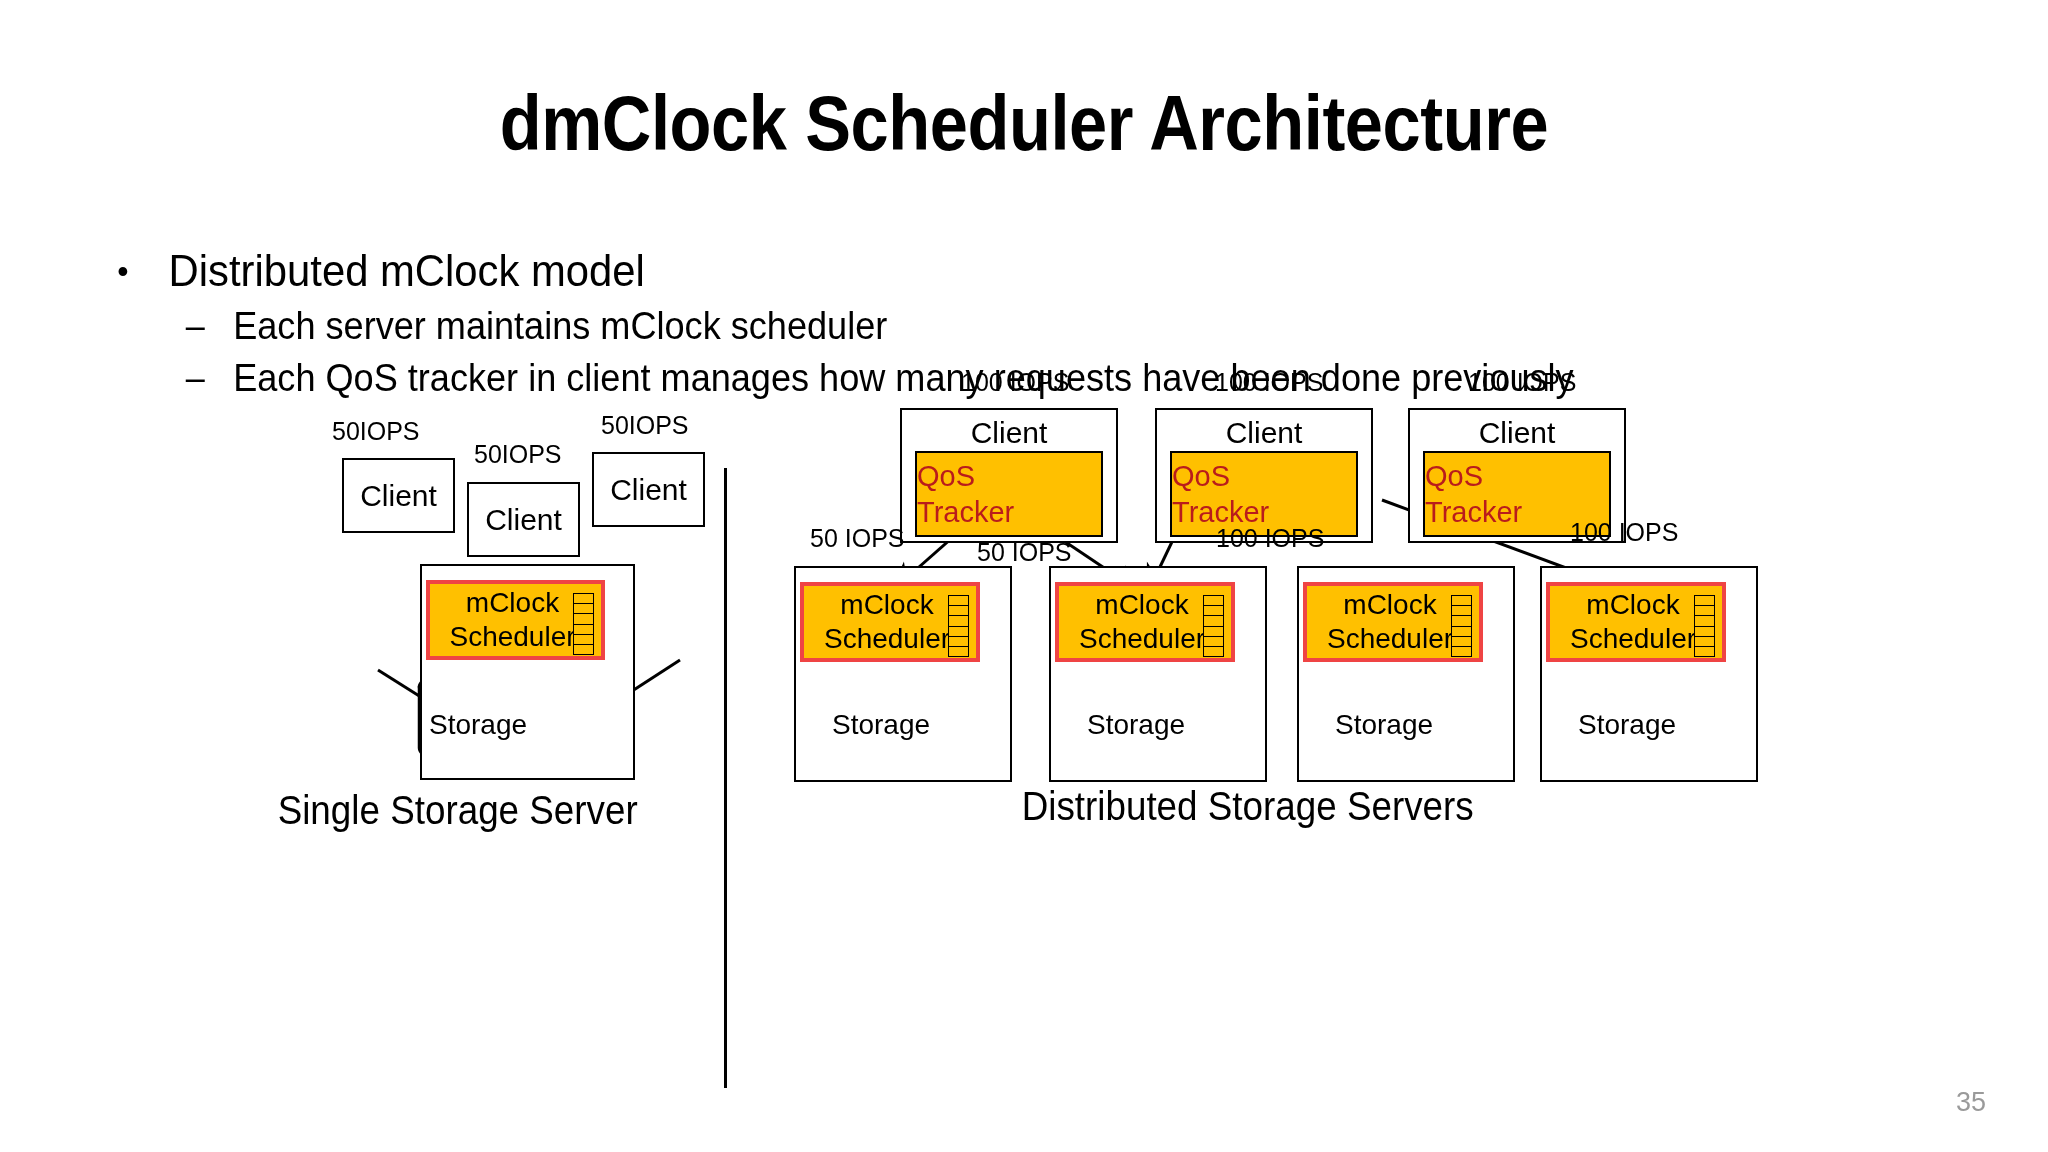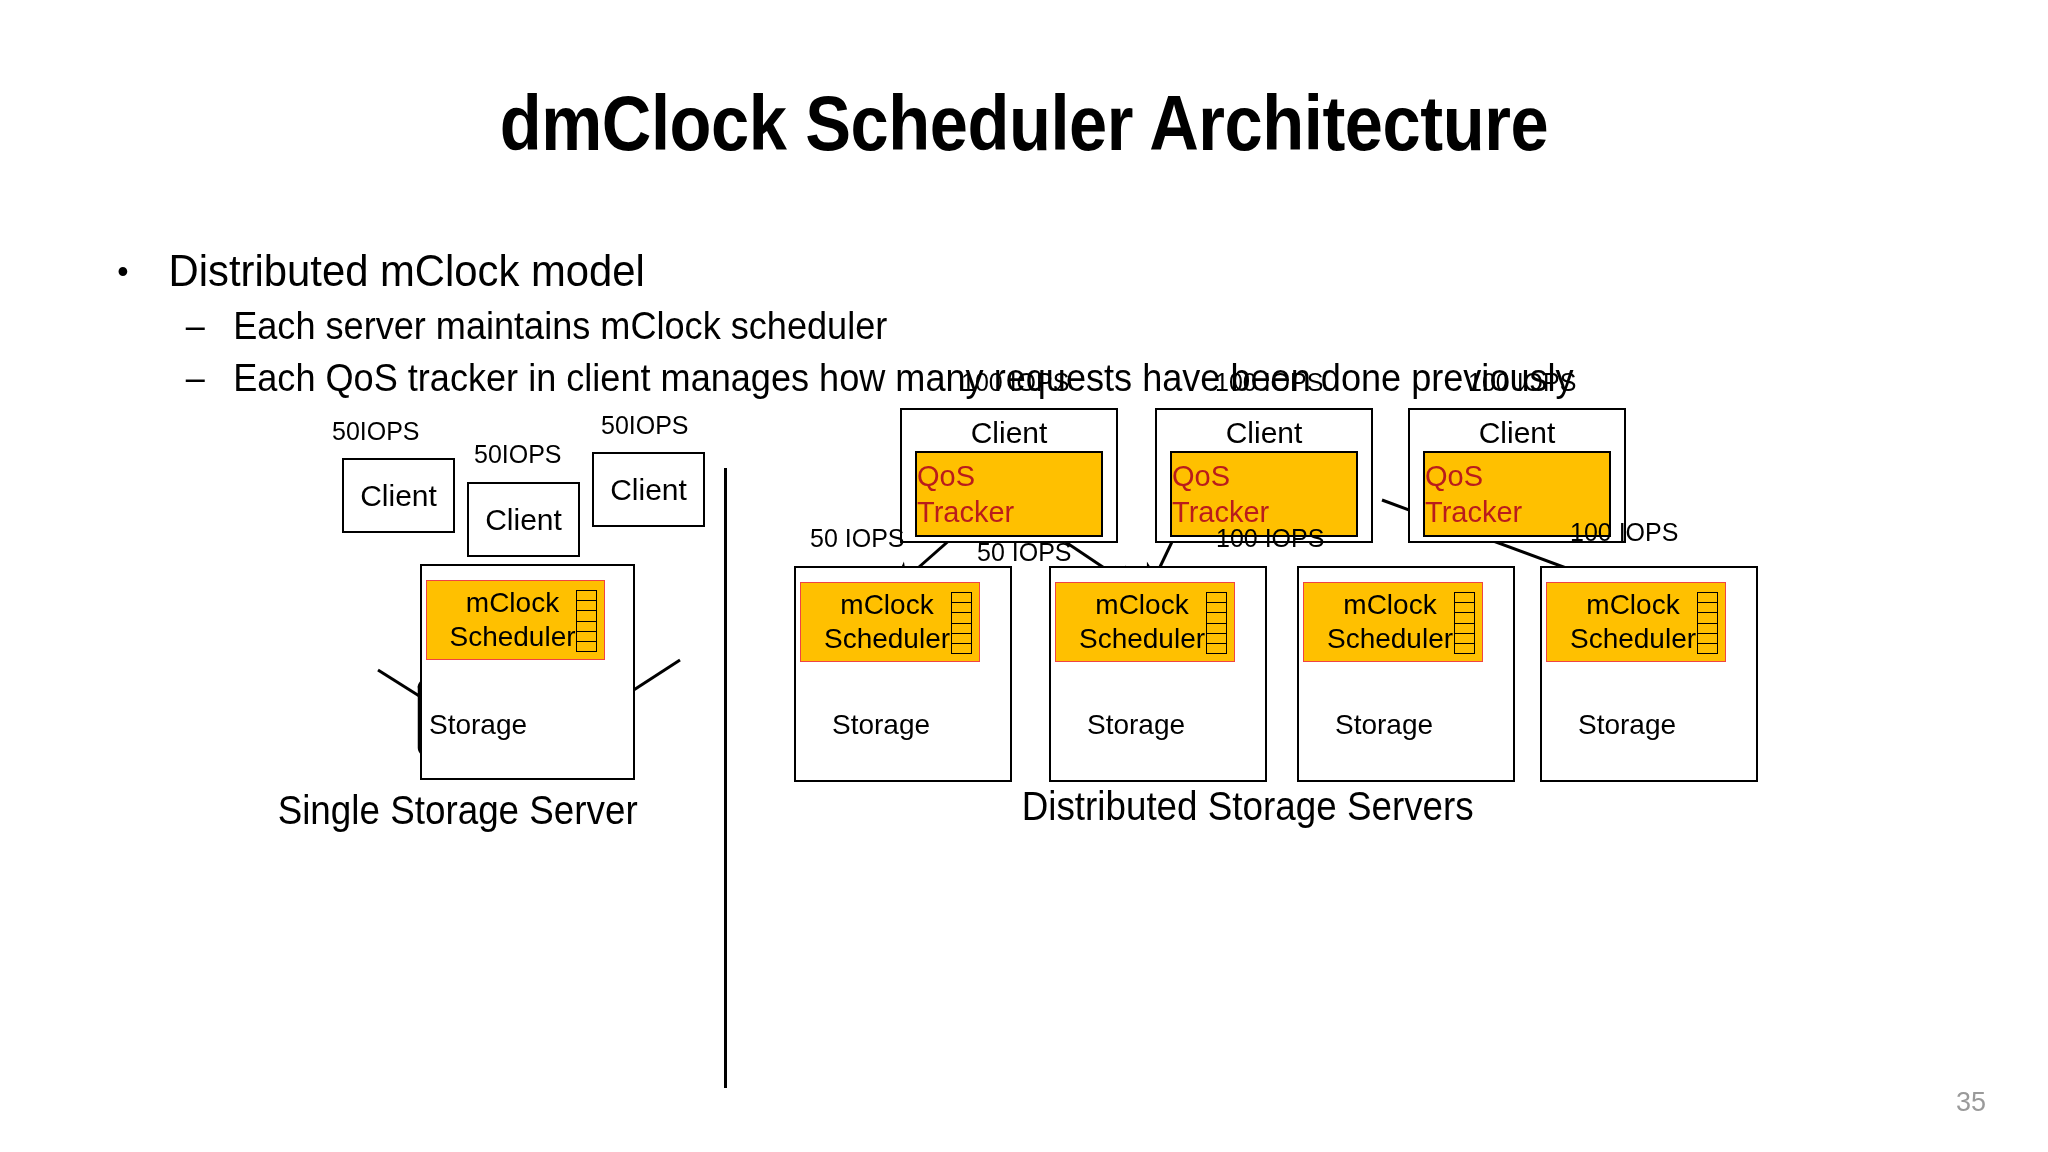--- a/index.html
+++ b/index.html
@@ -51,21 +51,21 @@
        justify-content:flex-start;padding-top:4px;}
   .client-label{font-size:30px;color:#000;line-height:38px;}
 
   .orange{position:absolute;box-sizing:border-box;background:#FFC000;
        border:2px solid #000000;display:flex;flex-direction:column;
        align-items:flex-start;justify-content:center;color:#b91c1c;}
   .qos-l1{font-size:29px;line-height:36px;}
   .qos-l2{font-size:29px;line-height:36px;}
 
   .sched{position:absolute;box-sizing:border-box;background:#FFC000;
-       border:1px solid #ef4444;color:#000;}
+       border:4px solid #ef4444;color:#000;}
   .sched .txt{position:absolute;left:0;top:0;width:100%;height:100%;
        display:flex;flex-direction:column;align-items:center;justify-content:center;
        padding-right:6px;box-sizing:border-box;}
   .sched .l{font-size:28px;line-height:34px;white-space:nowrap;}
   .queue-icon{position:absolute;display:flex;flex-direction:column;}
   .queue-icon i{display:block;border:1.6px solid #000;border-bottom:none;background:#FFC000;}
   .queue-icon i:last-child{border-bottom:1.6px solid #000;}
 
   .cyl{position:absolute;}
   .cyl .label{position:absolute;left:0;width:100%;text-align:center;

